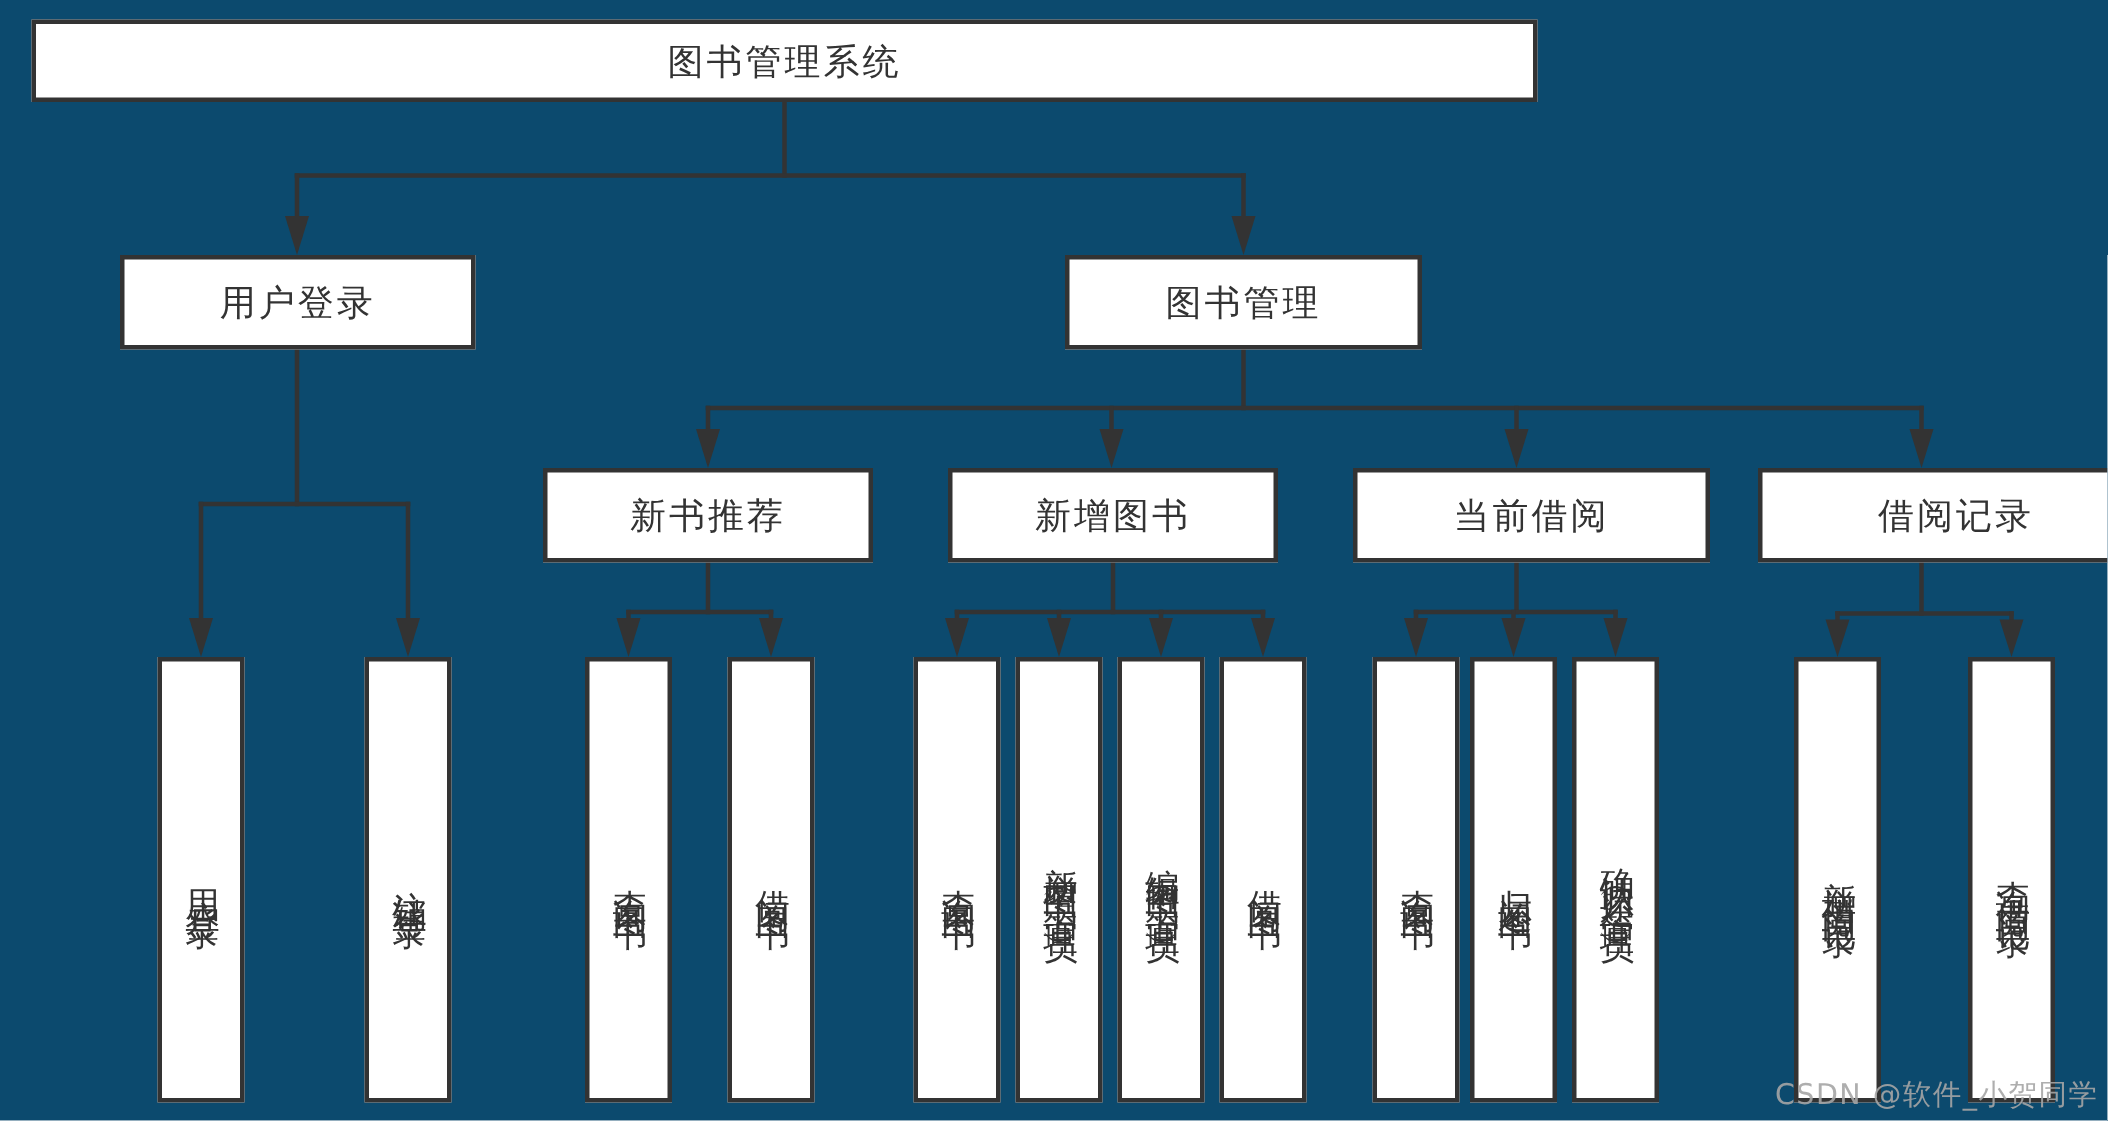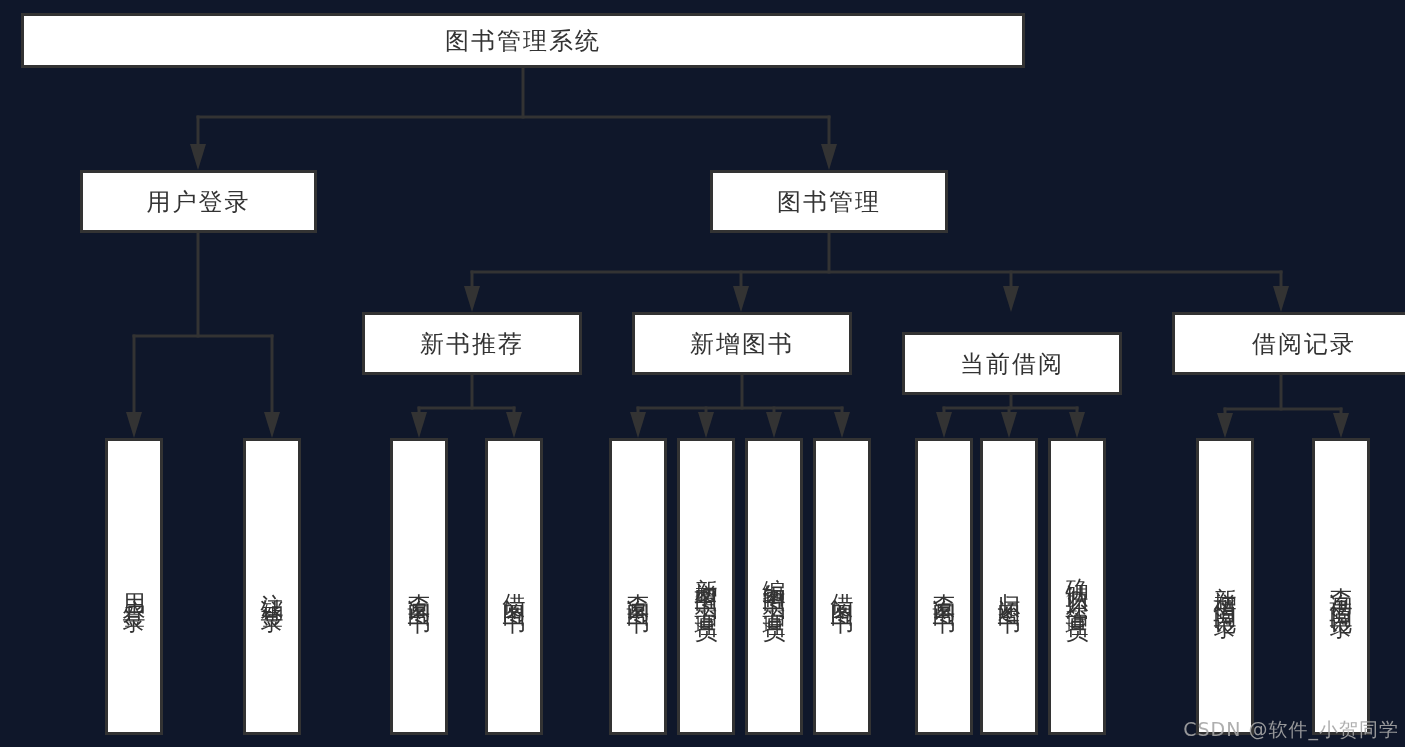--- a/index.html
+++ b/index.html
@@ -5,21 +5,21 @@
   html, body {
     margin: 0;
     padding: 0;
     background: #ffffff;
     font-family: "DejaVu Sans", sans-serif;
   }
   #canvas {
     position: relative;
     width: 1405px;
     height: 747px;
-    background: #0f172a;
+    background: #0c4a6e;
     overflow: hidden;
   }
   #connectors {
     position: absolute;
     left: 0; top: 0;
     width: 1405px;
     height: 747px;
     pointer-events: none;
   }
   .node {
@@ -42,21 +42,21 @@
     font-size: 23px;
     letter-spacing: 6px;
     line-height: 1;
     color: #333333;
   }
   .root-box    { left: 21px;  top: 13px;  width: 1004px; height: 55px; }
   .l2-a        { left: 80px;  top: 170px; width: 237px;  height: 63px; }
   .l2-b        { left: 710px; top: 170px; width: 238px;  height: 63px; }
   .l3-a        { left: 362px; top: 312px; width: 220px;  height: 63px; }
   .l3-b        { left: 632px; top: 312px; width: 220px;  height: 63px; }
-  .l3-c        { left: 902px; top: 312px; width: 220px;  height: 63px; margin-top: 20px; }
+  .l3-c        { left: 902px; top: 312px; width: 238px;  height: 63px; }
   .l3-d        { left: 1172px;top: 312px; width: 264px;  height: 63px; }
   .leaf        { top: 438px; width: 58px; height: 297px; }
   .lf1  { left: 105px;  }
   .lf2  { left: 243px;  }
   .lf3  { left: 390px;  }
   .lf4  { left: 485px;  }
   .lf5  { left: 609px;  }
   .lf6  { left: 677px;  }
   .lf7  { left: 745px;  }
   .lf8  { left: 813px;  }

